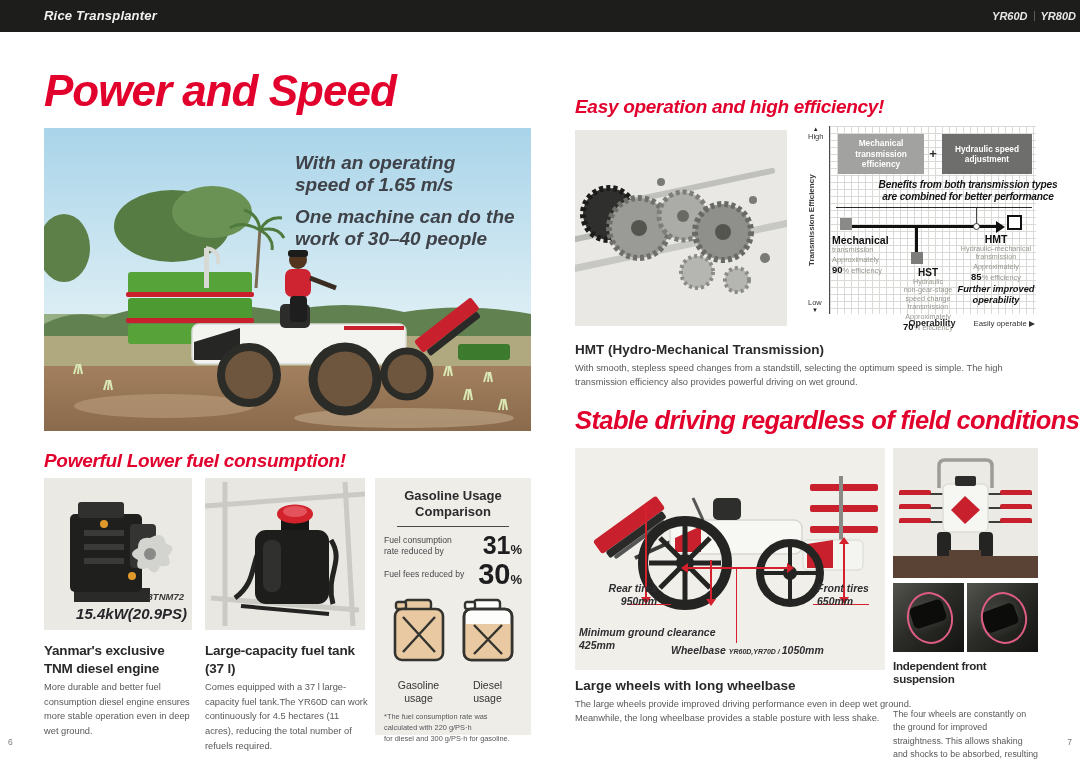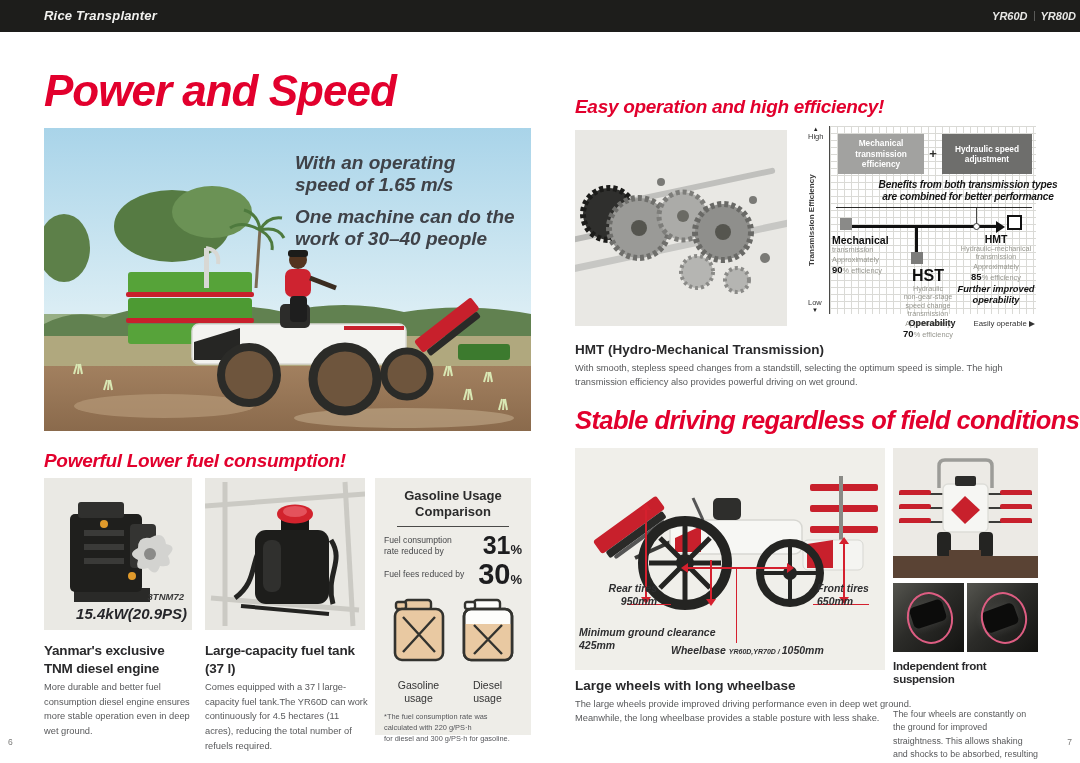--- a/index.html
+++ b/index.html
@@ -79,21 +79,21 @@
   #dg-hstdrop{position:absolute;left:85px;top:101px;width:3px;height:26px;background:#111;}
   #dg-sq-hst{position:absolute;left:81px;top:126px;width:12px;height:12px;background:#7c7c7a;}
   .dg-name{font-weight:bold;color:#101010;}
   .dg-sub{color:#97978f;line-height:1.18;}
   #dg-mech{position:absolute;left:2px;top:108px;width:86px;}
   #dg-mech .dg-name{font-size:10.5px;}
   #dg-mech .dg-sub,#dg-mech .approx{font-size:7.4px;}
   .effline{font-size:7.4px;color:#97978f;}
   .effline b{color:#111;font-size:9.5px;font-style:normal;}
   #dg-hst{position:absolute;left:50px;top:141px;width:96px;text-align:center;}
-  #dg-hst .dg-name{font-size:16px;}
+  #dg-hst .dg-name{font-size:10px;}
   #dg-hst .dg-sub,#dg-hst .approx{font-size:7.2px;}
   #dg-hmt{position:absolute;left:126px;top:107px;width:80px;text-align:center;}
   #dg-hmt .dg-name{font-size:10.5px;}
   #dg-hmt .dg-sub,#dg-hmt .approx{font-size:7.2px;}
   #dg-hmt .note{font-size:9.3px;font-weight:900;font-style:italic;color:#111;line-height:1.15;margin-top:2px;}
   .approx{color:#97978f;}
   #dg-xaxis{position:absolute;left:24px;top:192px;width:206px;height:14px;}
   #dg-xlab{position:absolute;left:0;width:206px;text-align:center;font-size:9px;font-weight:bold;color:#222;}
   #dg-xright{position:absolute;right:0;top:1px;font-size:7.8px;color:#333;}
 

